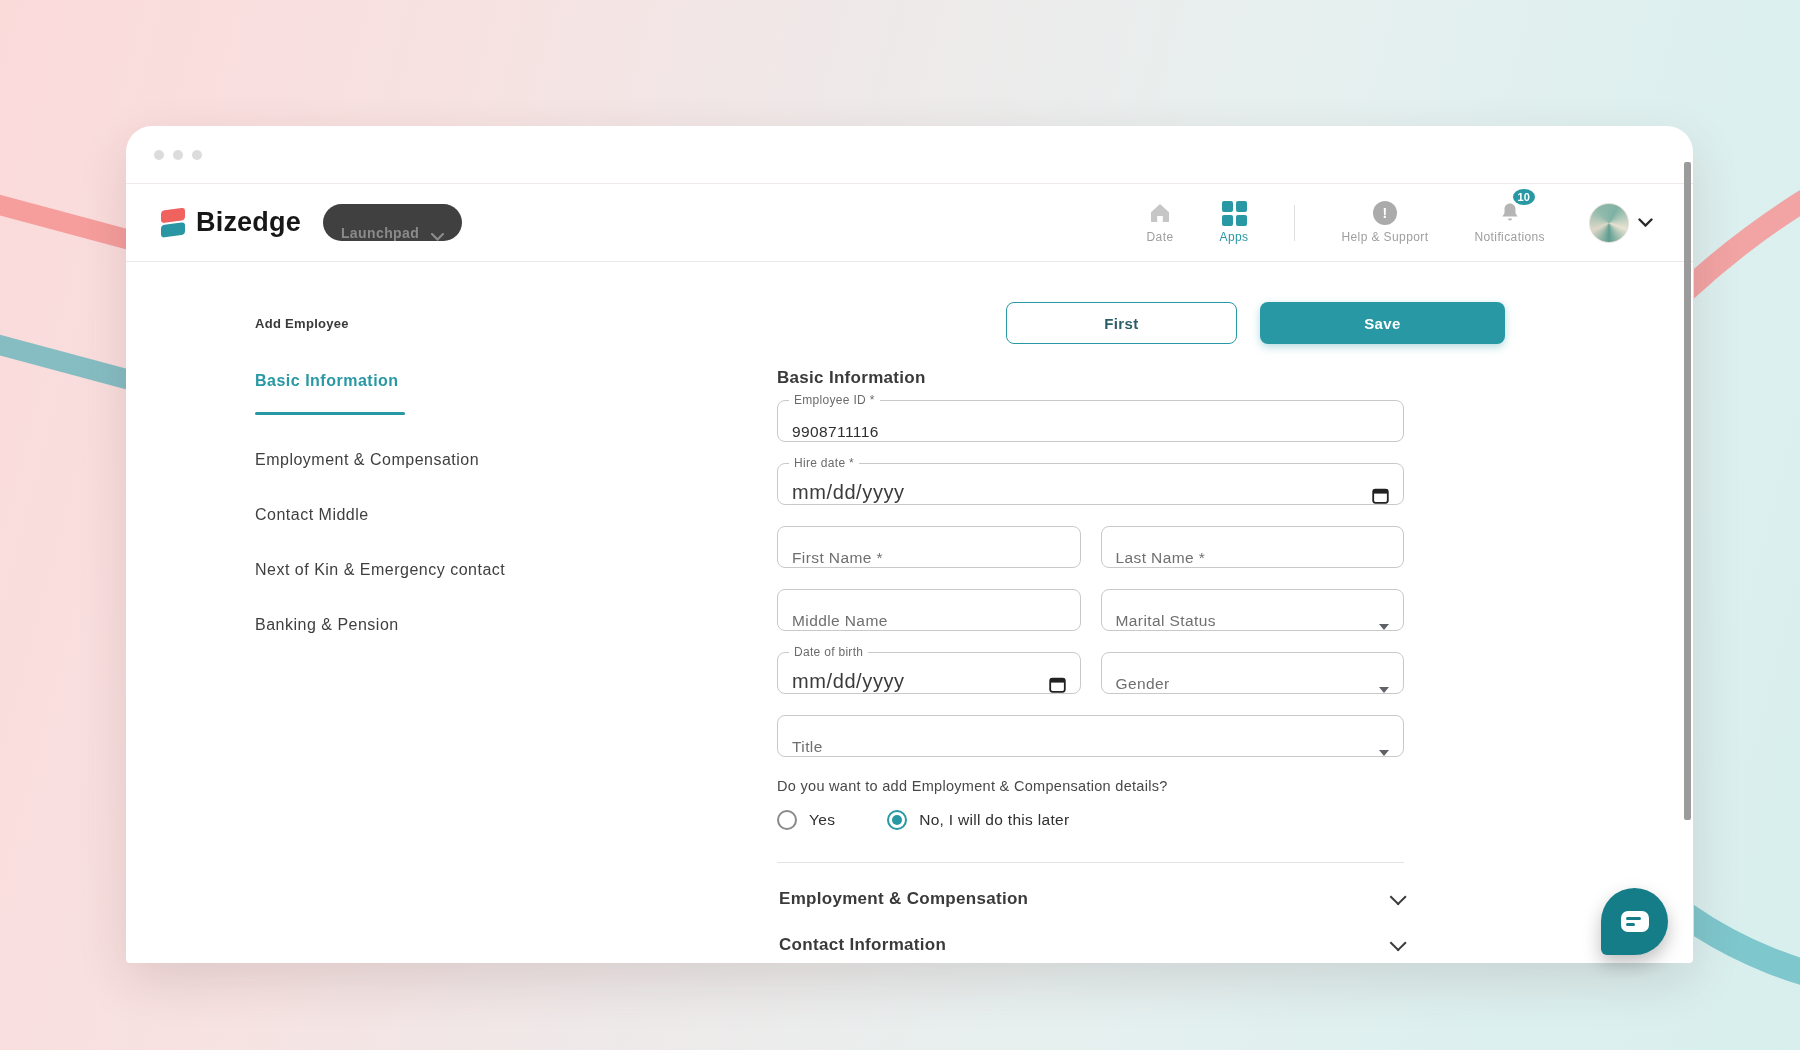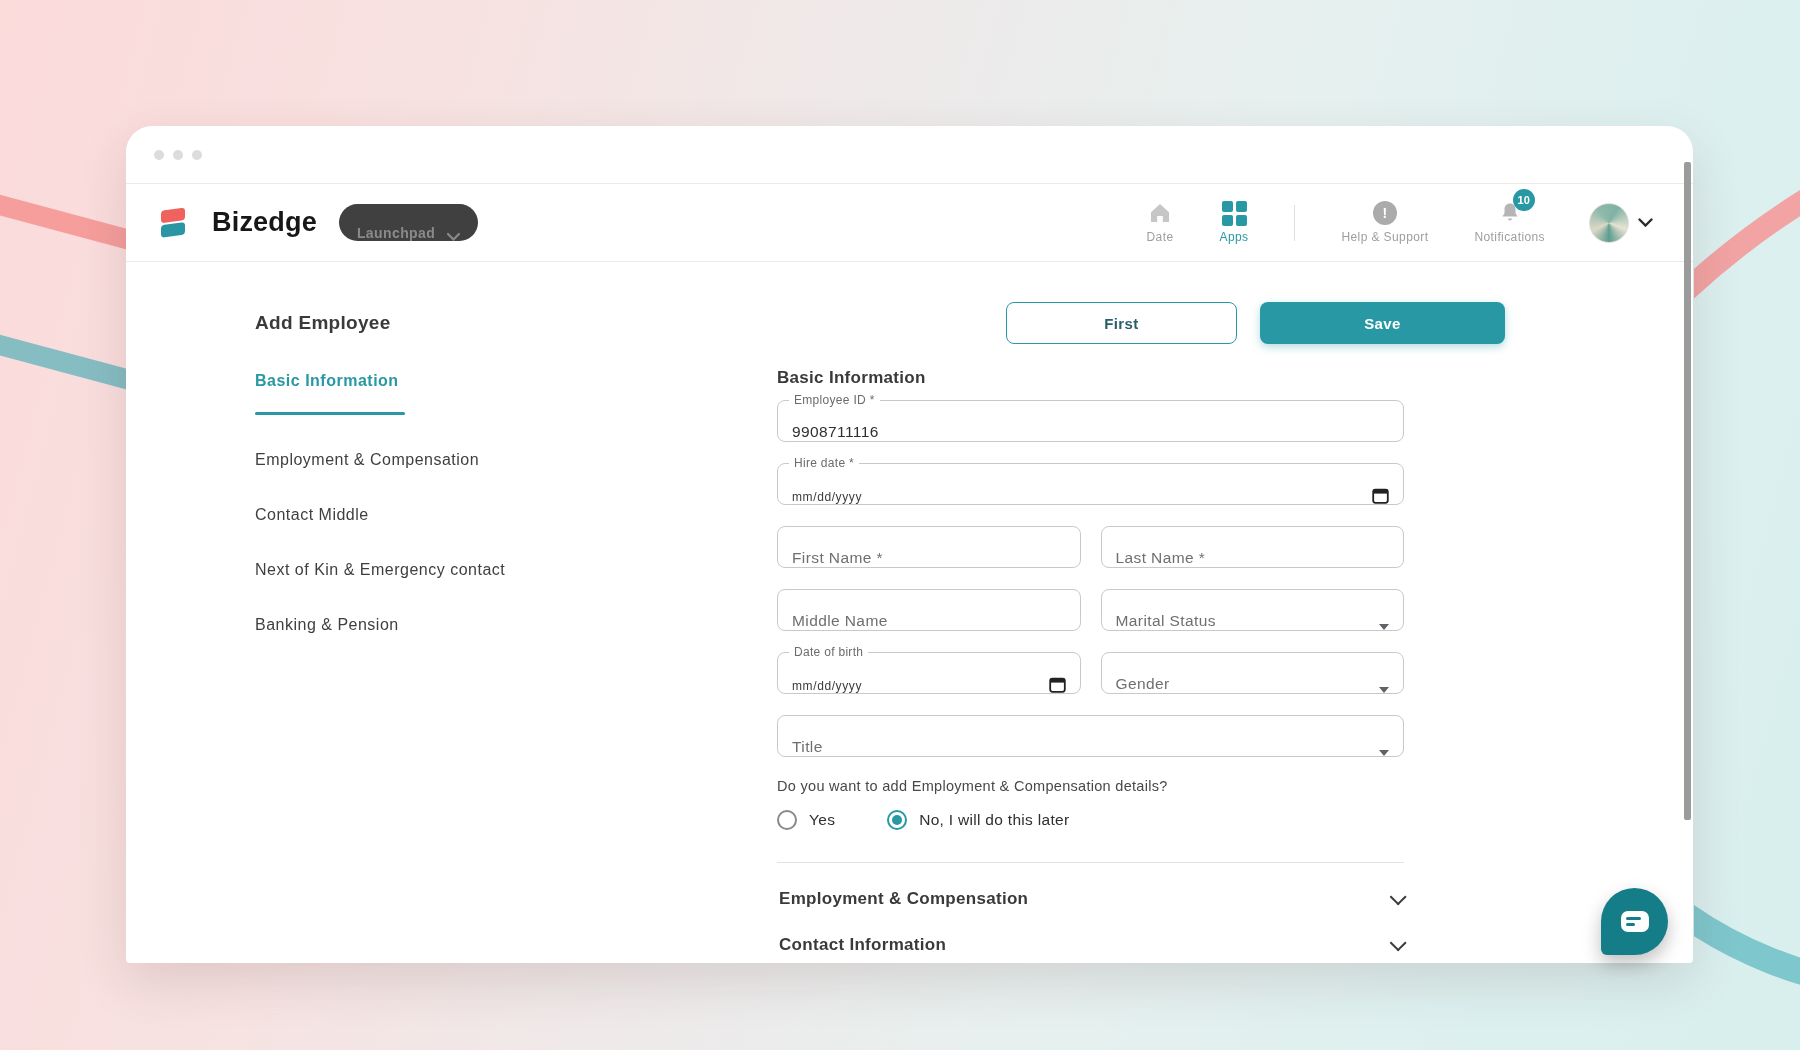--- a/index.html
+++ b/index.html
@@ -23,63 +23,63 @@
     position:absolute; left:126px; top:126px; width:1567px; height:837px;
     background:#fff; border-radius:26px 26px 4px 4px; overflow:hidden;
     box-shadow:0 18px 50px rgba(80,40,40,.14);
   }
   .titlebar { height:58px; display:flex; align-items:center; padding-left:28px; border-bottom:1px solid #efe9e9; }
   .dot { width:10px; height:10px; border-radius:50%; background:#dcdcdc; margin-right:9px; }
 
   .appbar { height:78px; display:flex; align-items:center; justify-content:space-between; padding:0 40px 0 34px; border-bottom:1px solid #e9e9e9; }
   .brandbox { display:flex; align-items:center; }
   .logo-mark { width:28px; height:32px; margin-right:8px; }
-  .brand { font-size:27px; font-weight:800; color:#171717; letter-spacing:.2px;margin-left:16px; }
+  .brand { font-size:27px; font-weight:800; color:#171717; letter-spacing:.2px; }
   .pill { margin-left:22px; background:#404040; border:none; border-radius:19px; height:37px; padding:0 18px; display:flex; align-items:flex-end; gap:12px; cursor:pointer; }
   .pill span { font-size:14px; font-weight:700; color:#8a8a8a; letter-spacing:.4px; }
 
   .navbox { display:flex; align-items:center; }
   .nav-item { display:flex; flex-direction:column; align-items:center; gap:5px; margin-left:46px; cursor:pointer; position:relative; }
   .nav-item .lbl { font-size:12px; color:#9e9e9e; letter-spacing:.4px; white-space:nowrap; }
   .nav-item.active .lbl { color:#2898A4; }
   .nav-divider { width:1px; height:36px; background:#dedede; margin-left:46px; }
   .grid-icon { width:24px; height:24px; display:grid; grid-template-columns:11px 11px; grid-template-rows:11px 11px; gap:3px; }
   .grid-icon i { background:#2898A4; border-radius:2px; }
   .help-circle { width:24px; height:24px; border-radius:50%; background:#ababab; color:#fff; font-size:14px; font-weight:800; display:flex; align-items:center; justify-content:center; }
   .bell-wrap { position:relative; }
-  .badge { position:absolute; top:-12px; right:-13px; min-width:22px; height:22px; border-radius:50%; background:#2898A4; color:#fff; font-size:11px; font-weight:700; display:flex; align-items:center; justify-content:center; }
+  .badge { position:absolute; top:-12px; right:-13px; min-width:22px; height:16px; border-radius:50%; background:#2898A4; color:#fff; font-size:11px; font-weight:700; display:flex; align-items:center; justify-content:center; }
   .avatar-box { display:flex; align-items:center; gap:9px; margin-left:44px; cursor:pointer; }
   .avatar { width:40px; height:40px; border-radius:50%; border:1px solid #e3e0d8;
     background:conic-gradient(from 30deg,#7fb2a4,#e8e3d3 80deg,#5d9d8f 150deg,#ded8c8 215deg,#8fb9ab 290deg,#7fb2a4);
   }
 
   
   .content { position:relative; height:700px; }
   .page-head { display:flex; justify-content:space-between; align-items:center; margin:40px 188px 0 129px; }
-  .page-title { font-size:19px; font-weight:800; color:#3a3a3a; letter-spacing:.3px; }
+  .page-title { font-size:13px; font-weight:800; color:#3a3a3a; letter-spacing:.3px; }
   .btn-row { display:flex; gap:23px; }
   .btn { height:42px; border-radius:8px; font-size:15px; font-weight:600; letter-spacing:.4px; cursor:pointer; font-family:inherit; }
   .btn-cancel { width:231px; background:#fff; border:1px solid #2898A4; color:#2b5f68; }
   .btn-save { width:245px; background:#2898A4; border:none; color:#fff; box-shadow:0 3px 8px rgba(40,152,164,.35); }
 
   .main-cols { display:flex; margin-top:24px; padding-left:129px; }
   .side-nav { width:522px; padding-top:4px; }
   .side-item { font-size:16px; color:#3f3f3f; letter-spacing:.5px; margin-bottom:37px; cursor:pointer; }
   .side-item.active { color:#2898A4; font-weight:700; margin-bottom:22px; }
   .active-bar { width:150px; height:3px; background:#2898A4; border-radius:2px; margin:12px 0 36px; }
 
   .form-col { width:627px; }
   .form-title { font-size:17px; font-weight:800; color:#3a3a3a; letter-spacing:.3px; margin-bottom:12px; }
 
   .field { position:relative; height:42px; border:1px solid #c9c9c9; border-radius:8px; background:#fff;
            display:flex; align-items:flex-end; padding:0 14px; margin-bottom:21px; }
   .field .notch { position:absolute; top:-8px; left:11px; background:#fff; padding:0 5px; font-size:12px; color:#6b6b6b; letter-spacing:.3px; }
   .field input { border:none; outline:none; width:100%; font-size:15.5px; color:#2f2f2f; letter-spacing:.4px; font-family:inherit; background:transparent; }
   .field input::placeholder { color:#6f6f6f; opacity:1; }
-  .field .datetext { font-size:12px; color:#3b3b3b; letter-spacing:.6px; flex:1; }
+  .field .datetext { font-size:20px; color:#3b3b3b; letter-spacing:.6px; flex:1; }
   .field .ph { font-size:15.5px; color:#6f6f6f; letter-spacing:.4px; flex:1; }
   .two-col { display:flex; gap:20px; }
   .two-col .field { width:312px; }
   .caret { width:0; height:0; border-left:5px solid transparent; border-right:5px solid transparent; border-top:6px solid #5f6368; }
 
   .question { font-size:14.5px; color:#484848; letter-spacing:.3px; margin:8px 0 16px; }
   .radio-row { display:flex; align-items:center; gap:52px; }
   .radio-opt { display:flex; align-items:center; gap:12px; cursor:pointer; }
   .radio { width:20px; height:20px; border-radius:50%; border:2px solid #8a8a8a; display:flex; align-items:center; justify-content:center; }
   .radio.sel { border-color:#2898A4; }

